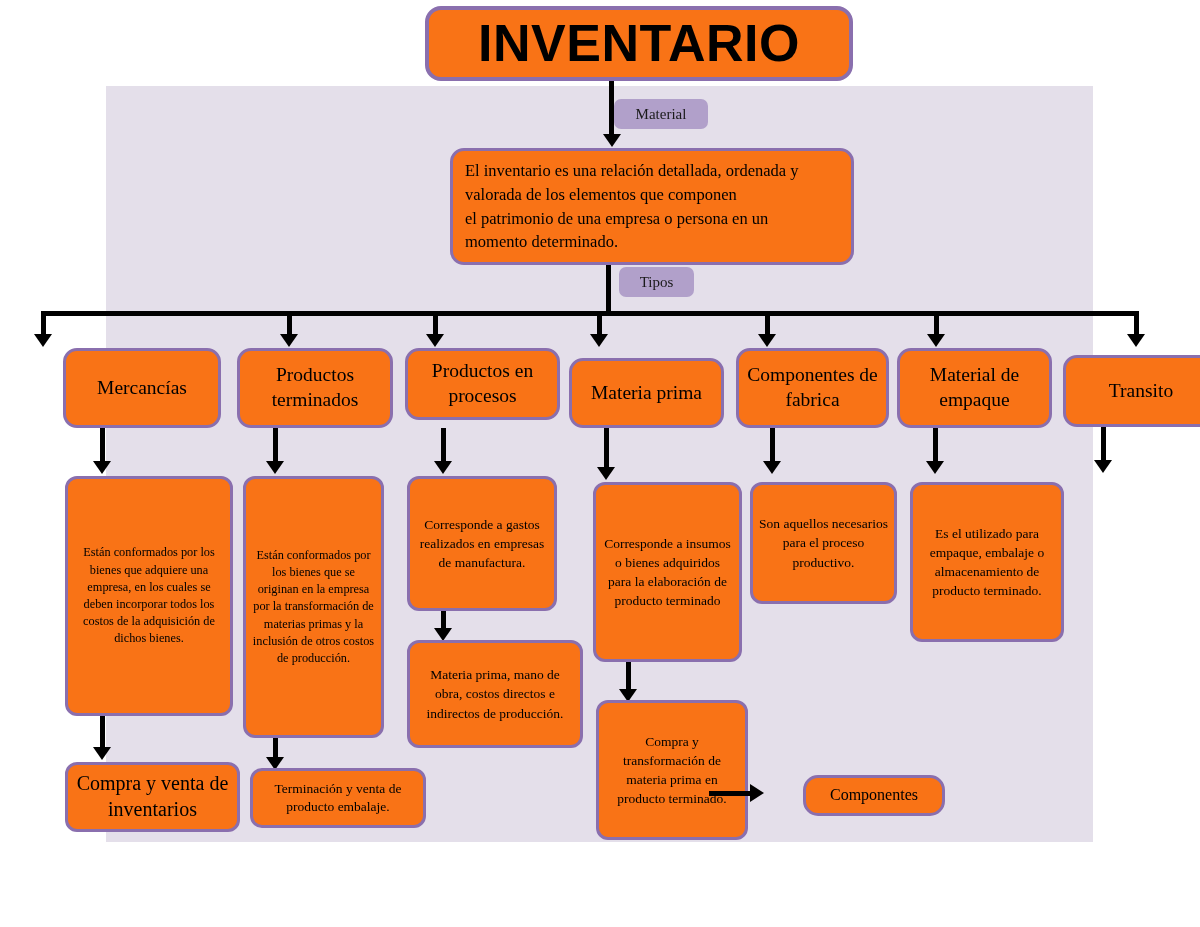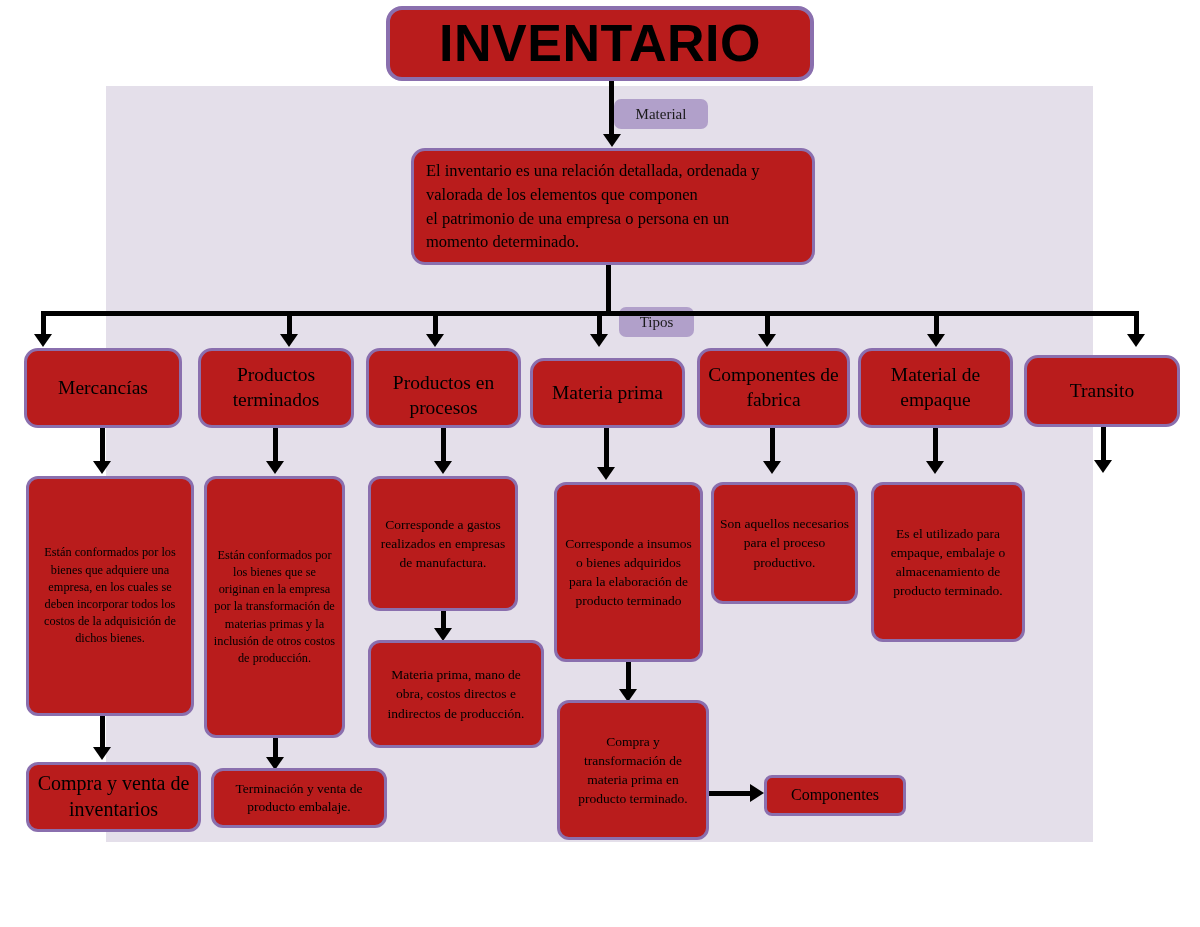--- a/index.html
+++ b/index.html
@@ -13,31 +13,32 @@
 
   
   .backdrop{
     position:absolute;
     background:#e4dfea;
   }
 
   
   .node{
     position:absolute;
-    background:#b91c1c;
+    background:#f97316;
     border:3px solid #8a6fae;
     border-radius:12px;
     box-sizing:border-box;
     display:flex;
     align-items:center;
     justify-content:center;
     text-align:center;
     color:#000000;
     line-height:1.28;
     padding:4px 6px;
+    margin-left:39px;
   }
   .node.title{
     border-width:4px;
     border-radius:16px;
     font-family:"Liberation Sans", sans-serif;
     font-weight:bold;
     font-size:52px;
     letter-spacing:0.5px;
   }
   .node.concept{
@@ -130,21 +131,21 @@
     <div>
       <div>El inventario es una relación detallada, ordenada y</div>
       <div>valorada de los elementos que componen</div>
       <div>el patrimonio de una empresa o persona en un</div>
       <div>momento determinado.</div>
     </div>
   </div>
 
   <div class="vline" style="left:606px;top:265px;height:50px;"></div>
 
-  <div class="chip" style="left:619px;top:267px;width:75px;height:30px;margin-top:40px;">
+  <div class="chip" style="left:619px;top:267px;width:75px;height:30px;">
     <span>Tipos</span>
   </div>
 
   <div class="hline" style="left:41px;top:311px;width:1098px;"></div>
 
   <div class="vline" style="left:41px;top:311px;height:28px;"></div>
   <div class="arrow-down" style="left:34px;top:334px;"></div>
 
   <div class="vline" style="left:287px;top:311px;height:28px;"></div>
   <div class="arrow-down" style="left:280px;top:334px;"></div>
@@ -165,21 +166,21 @@
   <div class="arrow-down" style="left:1127px;top:334px;"></div>
 
   <div class="node type" style="left:24px;top:348px;width:158px;height:80px;">
     <span>Mercancías</span>
   </div>
 
   <div class="node type" style="left:198px;top:348px;width:156px;height:80px;">
     <span>Productos terminados</span>
   </div>
 
-  <div class="node type" style="left:366px;top:348px;width:155px;height:80px;align-items:flex-end;">
+  <div class="node type" style="left:366px;top:348px;width:155px;height:72px;">
     <span>Productos en procesos</span>
   </div>
 
   <div class="node type" style="left:530px;top:358px;width:155px;height:70px;">
     <span>Materia prima</span>
   </div>
 
   <div class="node type" style="left:697px;top:348px;width:153px;height:80px;">
     <span>Componentes de fabrica</span>
   </div>
@@ -262,17 +263,17 @@
   <div class="arrow-right" style="left:750px;top:784px;"></div>
 
   <div class="node outcome-big" style="left:26px;top:762px;width:175px;height:70px;">
     <span>Compra y venta de inventarios</span>
   </div>
 
   <div class="node outcome-sm" style="left:211px;top:768px;width:176px;height:60px;">
     <span>Terminación y venta de producto embalaje.</span>
   </div>
 
-  <div class="node plain" style="left:764px;top:775px;width:142px;height:41px;">
+  <div class="node plain" style="left:764px;top:775px;width:142px;height:41px;border-radius:15px;">
     <span>Componentes</span>
   </div>
 
 </div>
 
 </body></html>

